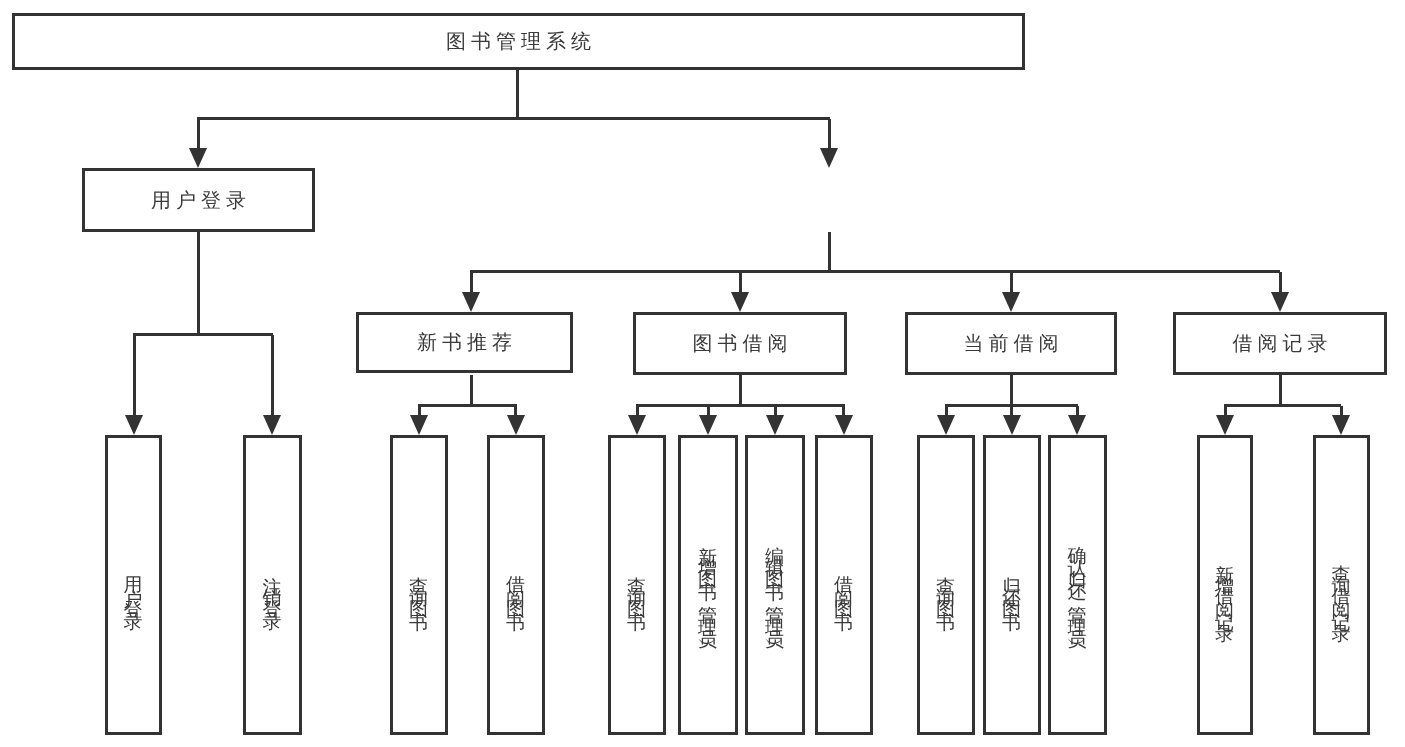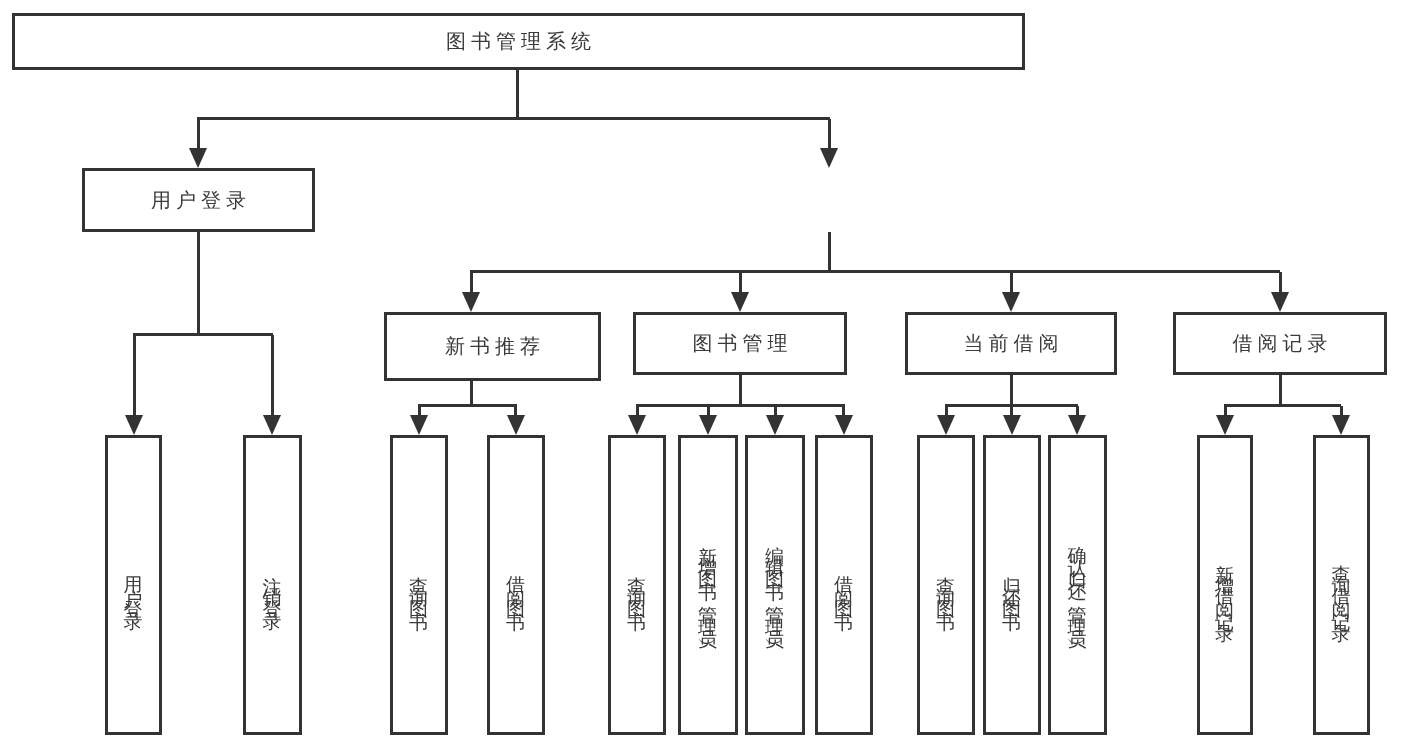--- a/index.html
+++ b/index.html
@@ -124,25 +124,25 @@
   <div class="tri" style="left:1332px;top:415px"></div>
 
   <div class="node" style="left:12px;top:13px;width:1013px;height:57px">
     <span class="hlabel">图书管理系统</span>
   </div>
 
   <div class="node" style="left:82px;top:168px;width:233px;height:64px">
     <span class="hlabel">用户登录</span>
   </div>
 
-  <div class="node" style="left:384px;top:312px;width:217px;height:69px">
+  <div class="node" style="left:356px;top:312px;width:217px;height:61px">
     <span class="hlabel">新书推荐</span>
   </div>
   <div class="node" style="left:633px;top:312px;width:214px;height:63px">
-    <span class="hlabel">图书管理</span>
+    <span class="hlabel">图书借阅</span>
   </div>
   <div class="node" style="left:905px;top:312px;width:212px;height:63px">
     <span class="hlabel">当前借阅</span>
   </div>
   <div class="node" style="left:1173px;top:312px;width:214px;height:63px">
     <span class="hlabel">借阅记录</span>
   </div>
 
   <div class="node leaf" style="left:105px;top:435px;width:57px;height:300px">
     <span class="vtext">用户登录</span>

